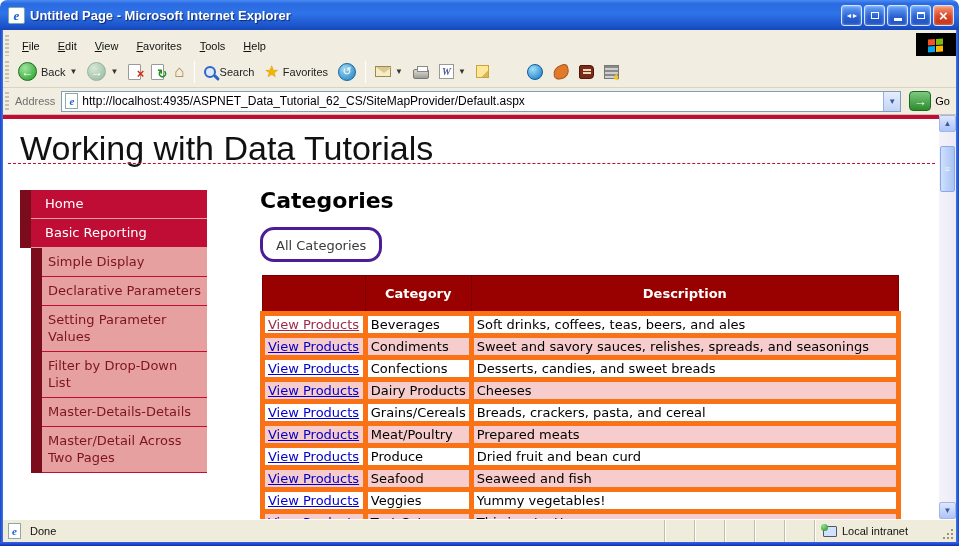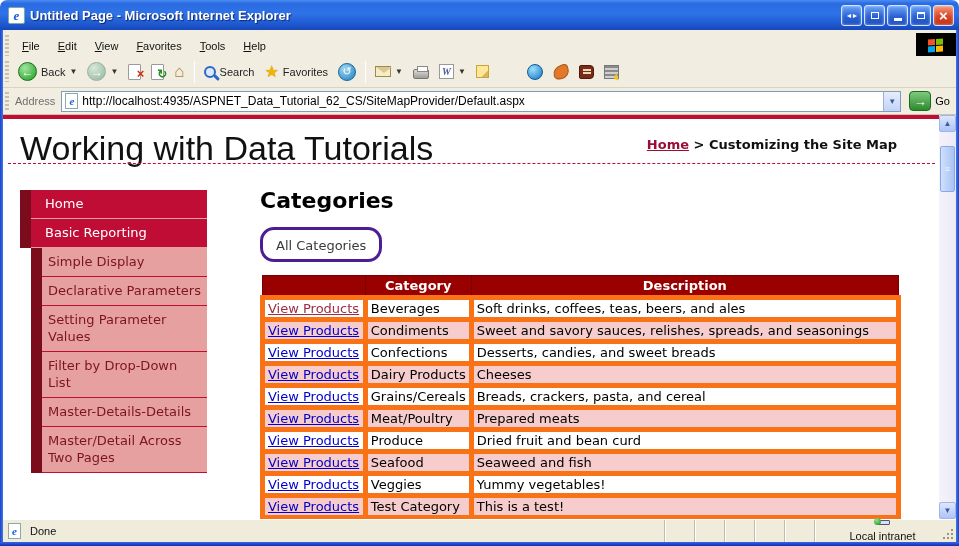--- a/index.html
+++ b/index.html
@@ -118,21 +118,21 @@
     border-bottom:1px solid #c00d35; }
 
   
   .main { position:absolute; left:257px; top:73px; width:648px; }
   .main h2 { font-size:22px; font-weight:bold; color:#000; margin-bottom:14px; }
   .oval { display:inline-block; border:3px solid #4c1d95; border-radius:14px; padding:5px 13px; }
   .all-cats { font-size:13px; color:#3a3a3a; text-decoration:none; cursor:pointer; }
   table.cats { border-collapse:collapse; margin-top:13px; width:641px; font-size:13px;
     border:1px solid #9a9a9a; }
   table.cats th { background:#990000; color:#fff; font-weight:bold; text-align:center;
-    padding:2px 3px; border:1px solid #7a0000; height:20px; }
+    padding:10px 3px; border:1px solid #7a0000; height:20px; }
   table.cats td { padding:1px 3px; border:5px solid #f97316; height:20px; white-space:nowrap; }
   table.cats .c1 { width:103px; } table.cats .c2 { width:104px; } table.cats .c3 { width:434px; }
   table.cats tbody tr:nth-child(even) { background:#f7cccc; }
   a.vp { color:#0000cc; text-decoration:underline; cursor:pointer; }
   tr:first-child a.vp { color:#9e2a44; }
 
   
   .scrollbar { position:absolute; top:115px; left:939px; width:17px; height:404px;
     background:linear-gradient(90deg,#f4f3fb,#eceaf5); }
   .sb-btn { position:absolute; left:0; width:17px; height:17px; border-radius:2px;
@@ -142,21 +142,21 @@
   .sb-thumb { position:absolute; left:1px; top:31px; width:15px; height:46px; border-radius:2px;
     background:linear-gradient(90deg,#cfe0fb,#a8c2f5); border:1px solid #88a8ee;
     color:#ffffffcc; font-size:9px; display:flex; align-items:center; justify-content:center; cursor:grab; }
 
   
   .statusbar { position:absolute; top:519px; left:3px; width:953px; height:23px; background:#f0ecdb;
     border-top:1px solid #fff; display:flex; align-items:center; font-size:11px; color:#111; }
   .st-left { display:flex; align-items:center; gap:5px; padding-left:5px; flex:1; }
   .st-pane { width:30px; height:100%; border-left:1px solid #c2bda8; box-shadow:1px 0 0 #fff inset; }
   .st-zone { width:128px; height:100%; border-left:1px solid #c2bda8; box-shadow:1px 0 0 #fff inset;
-    display:flex; align-items:center; gap:5px; padding-left:8px;flex-direction:column; }
+    display:flex; align-items:center; gap:5px; padding-left:8px; }
   .pc-ico { position:relative; width:14px; height:11px; background:#cfe2ff; border:1px solid #556;
     border-radius:1px; }
   .pc-ico::after { content:""; position:absolute; left:-3px; top:-3px; width:7px; height:7px;
     border-radius:50%; background:radial-gradient(circle at 35% 30%,#8fe08f,#1e8e1e); }
   .st-grip { width:14px; height:100%; position:relative; }
   .st-grip::after { content:""; position:absolute; right:3px; bottom:3px; width:2px; height:2px;
     background:#9a9580; box-shadow:-4px 0 #9a9580,-8px 0 #9a9580,0 -4px #9a9580,-4px -4px #9a9580,0 -8px #9a9580; }
 
   
   .edge-l,.edge-r { position:absolute; top:30px; width:3px; height:512px;
@@ -286,25 +286,20 @@
     </span>
     <span class="go-btn">
       <span class="go-sq">→</span>
       <span>Go</span>
     </span>
   </div>
 
   <div class="page">
     <div class="topbar"></div>
     <div class="site-title">Working with Data Tutorials</div>
-    <div class="breadcrumb">
-      <span class="bc-home">Home</span>
-      <span class="bc-sep">&gt;</span>
-      <span class="bc-cur">Customizing the Site Map</span>
-    </div>
     <div class="dashed"></div>
 
     <div class="sidebar">
       <div class="mi lvl1">
         <span class="marker"></span>
         <span class="mi-label">Home</span>
       </div>
       <div class="mi lvl1">
         <span class="marker"></span>
         <span class="mi-label">Basic Reporting</span>

